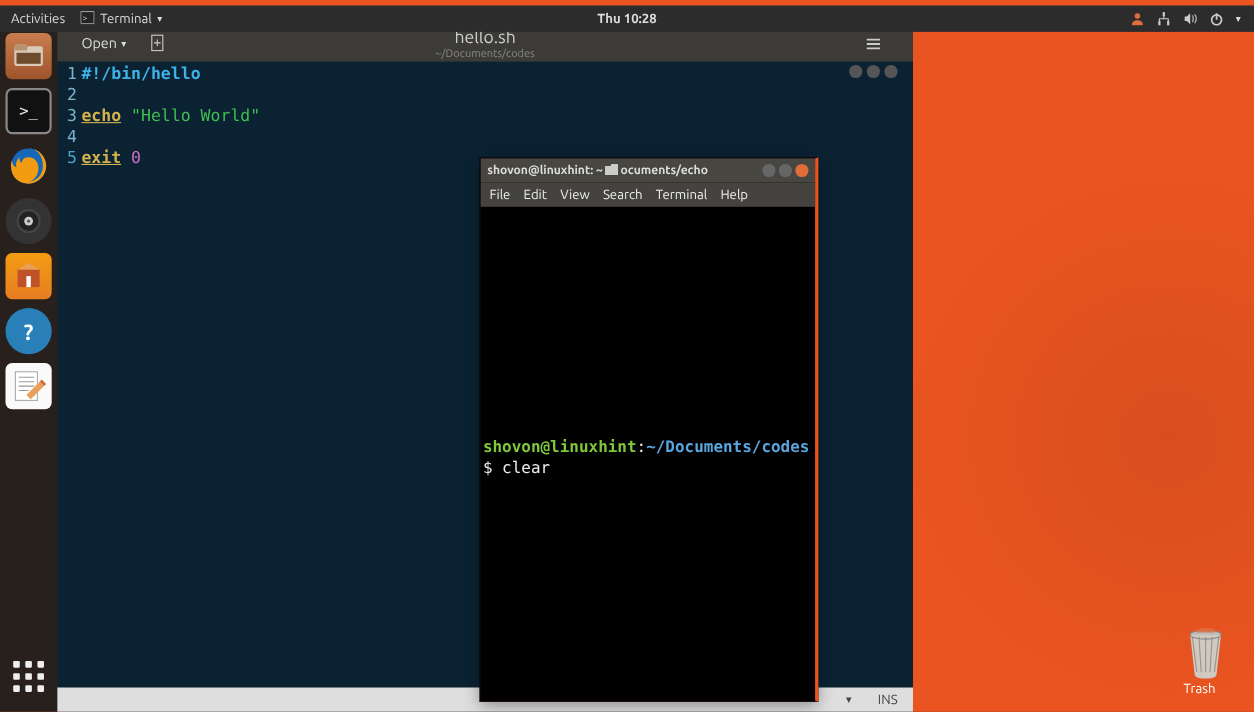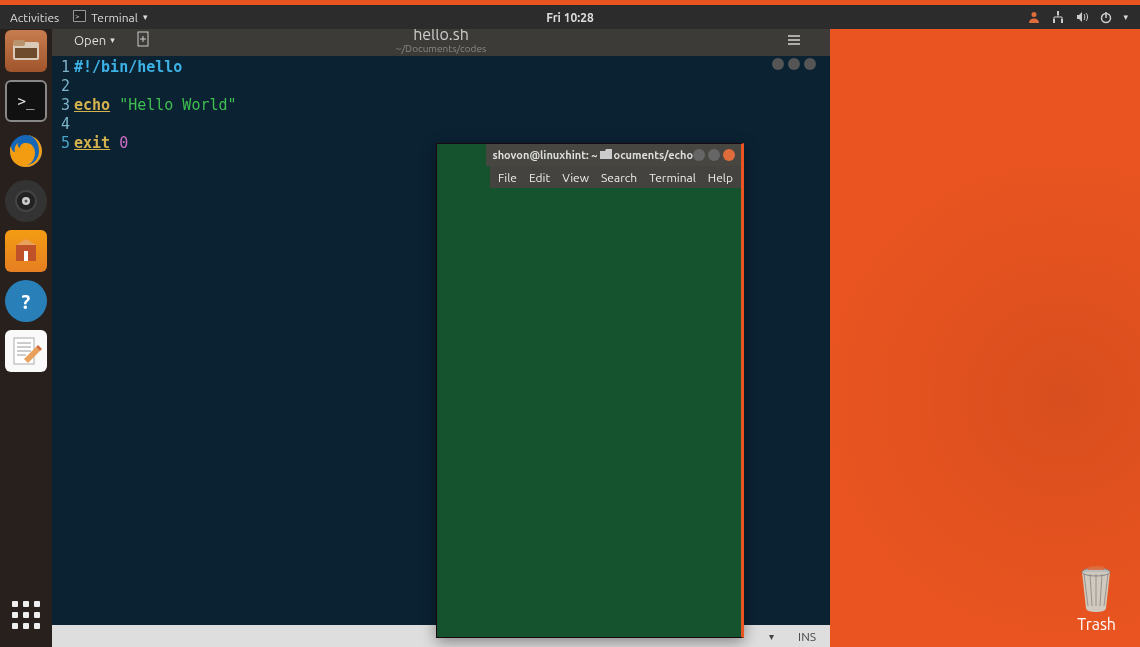--- a/index.html
+++ b/index.html
@@ -122,26 +122,26 @@
   height:22px; background:#dedede;color:#444;font-size:12px;
   display:flex; align-items:center; justify-content:flex-end; gap:24px; padding:0 14px;
 }
 .editor-status .caret{ font-size:10px; }
 
 
 .termwin{
   position:absolute;
   left:436px; top:143px;
   width:308px; height:495px;
-  background:#14532d;
+  background:#000000;
   box-shadow:0 4px 14px rgba(0,0,0,0.4);
   border:1px solid #1a0712;
   border-right: 3px solid #e95420;
   z-index: 20;
-  display:flex;flex-direction:column;align-items:flex-end;
+  display:flex;flex-direction:column;
 }
 .term-title{
   height:22px;background:#474641;color:#ddd;font-size:11px;font-weight:bold;
   display:flex;align-items:center;padding:0 6px;
 }
 .term-title .twin-dots{margin-left:auto;display:flex;gap:3px;}
 .term-title .twin-dots span{width:12px;height:12px;border-radius:50%;}
 .term-title .twin-dots span:nth-child(1){background:#666;}
 .term-title .twin-dots span:nth-child(2){background:#666;}
 .term-title .twin-dots span:nth-child(3){background:#e06c3c;}
@@ -161,21 +161,21 @@
   padding-left:2px;
 }
 .term-body .user{ color:#7ec93b; font-weight:bold; }
 .term-body .path{ color:#5aa6e0; font-weight:bold; }
 .term-body .prompt{ color:#eee; }
 .term-body .cmd{ color:#eee; }
 
 
 .trash{
   position:absolute; right:24px; bottom:14px;
-  text-align:right; color:#fff; font-size:16px;
+  text-align:left; color:#fff; font-size:12px;
 }
 .trash svg{ width:40px;height:48px; }
 
 
 .wallpaper-shape{
   position:absolute; right:0; top:24px; bottom:0; width:310px;
   background: radial-gradient(circle at 75% 60%, rgba(0,0,0,0.07), rgba(0,0,0,0) 55%), #e95420;
 }
 </style>
 </head>
@@ -191,21 +191,21 @@
         <svg width="13" height="12" viewBox="0 0 13 12">
             <rect x="0" y="0" width="13" height="12" fill="#999" rx="1"></rect>
             <rect x="1" y="1" width="11" height="10" fill="#222"></rect>
             <text x="2" y="9" font-size="8" fill="#ccc">&gt;</text>
           </svg>
       </span>
       <span>Terminal</span>
       <span class="menu-caret">▾</span>
     </span>
   </div>
-  <div class="center">Fri 10:28</div>
+  <div class="center">Thu 10:28</div>
   <div class="right">
     <span class="tray-icon orange">
       <svg width="14" height="14" viewBox="0 0 14 14">
           <circle cx="7" cy="4.5" r="2.5" fill="#e06c3c"></circle>
           <path d="M2 13c0-3 2-4.5 5-4.5s5 1.5 5 4.5" fill="#e06c3c"></path>
         </svg>
     </span>
     <span class="tray-icon">
       <svg width="14" height="14" viewBox="0 0 14 14" fill="#ccc">
           <rect x="6" y="1" width="2" height="4"></rect>
@@ -354,20 +354,21 @@
     </div>
   </div>
   <div class="term-menu">
     <span>File</span>
     <span>Edit</span>
     <span>View</span>
     <span>Search</span>
     <span>Terminal</span>
     <span>Help</span>
   </div>
+  <div class="term-body"><span class="user">shovon@linuxhint</span><span class="prompt">:</span><span class="path">~/Documents/codes</span><span class="prompt">$ </span><span class="cmd">clear</span></div>
 </div>
 
 <div class="trash">
   <svg viewBox="0 0 40 48">
     <ellipse cx="20" cy="8" rx="14" ry="4" fill="#bbb"></ellipse>
     <path d="M6 8 L10 44 Q10 48 20 48 Q30 48 30 44 L34 8 Z" fill="#d0c9c0"></path>
     <path d="M8 10 L12 42 M32 10 L28 42 M20 10 L20 42 M14 10 L16 42 M26 10 L24 42" stroke="#9a938b" stroke-width="1"></path>
     <ellipse cx="20" cy="8" rx="14" ry="4" fill="none" stroke="#888"></ellipse>
     <path d="M12 6 Q10 2 18 2 L24 2 Q30 2 28 6" fill="#e06c3c" opacity="0.85"></path>
   </svg>

